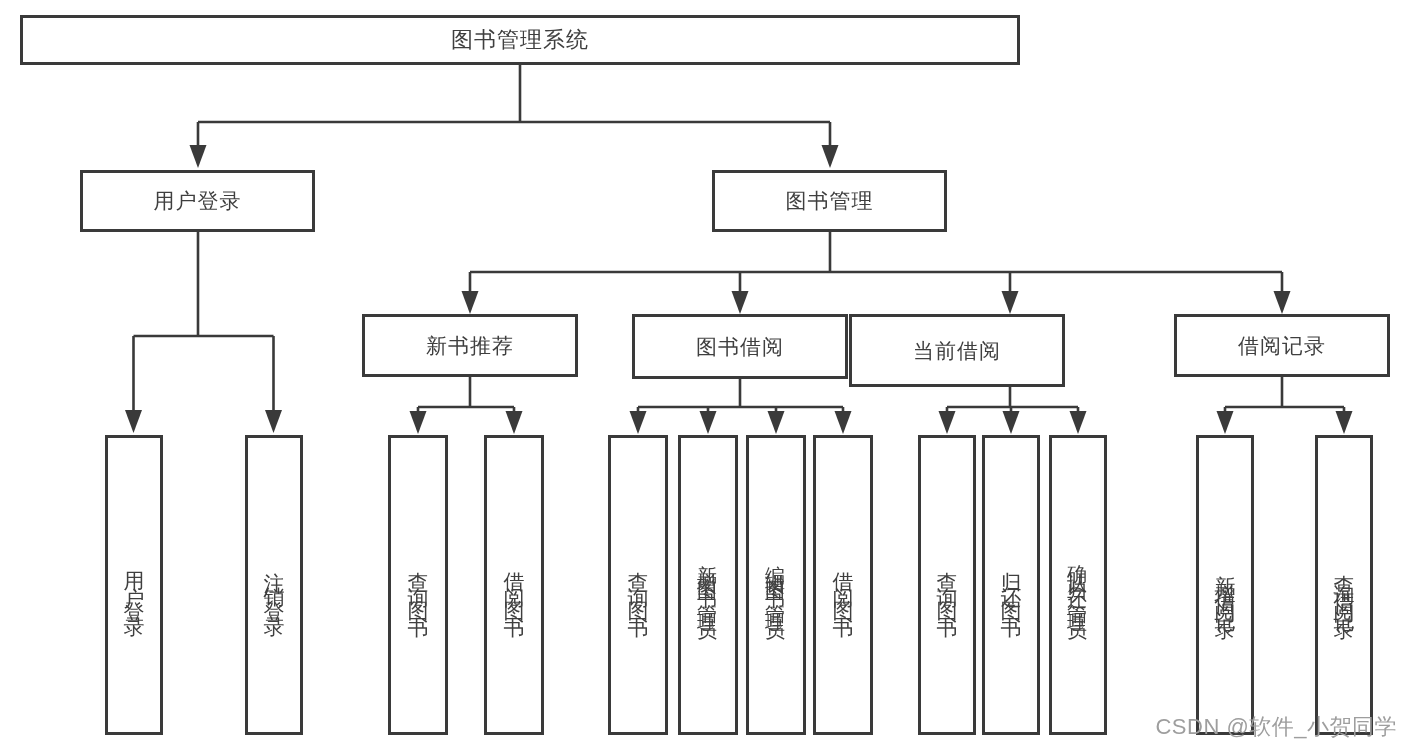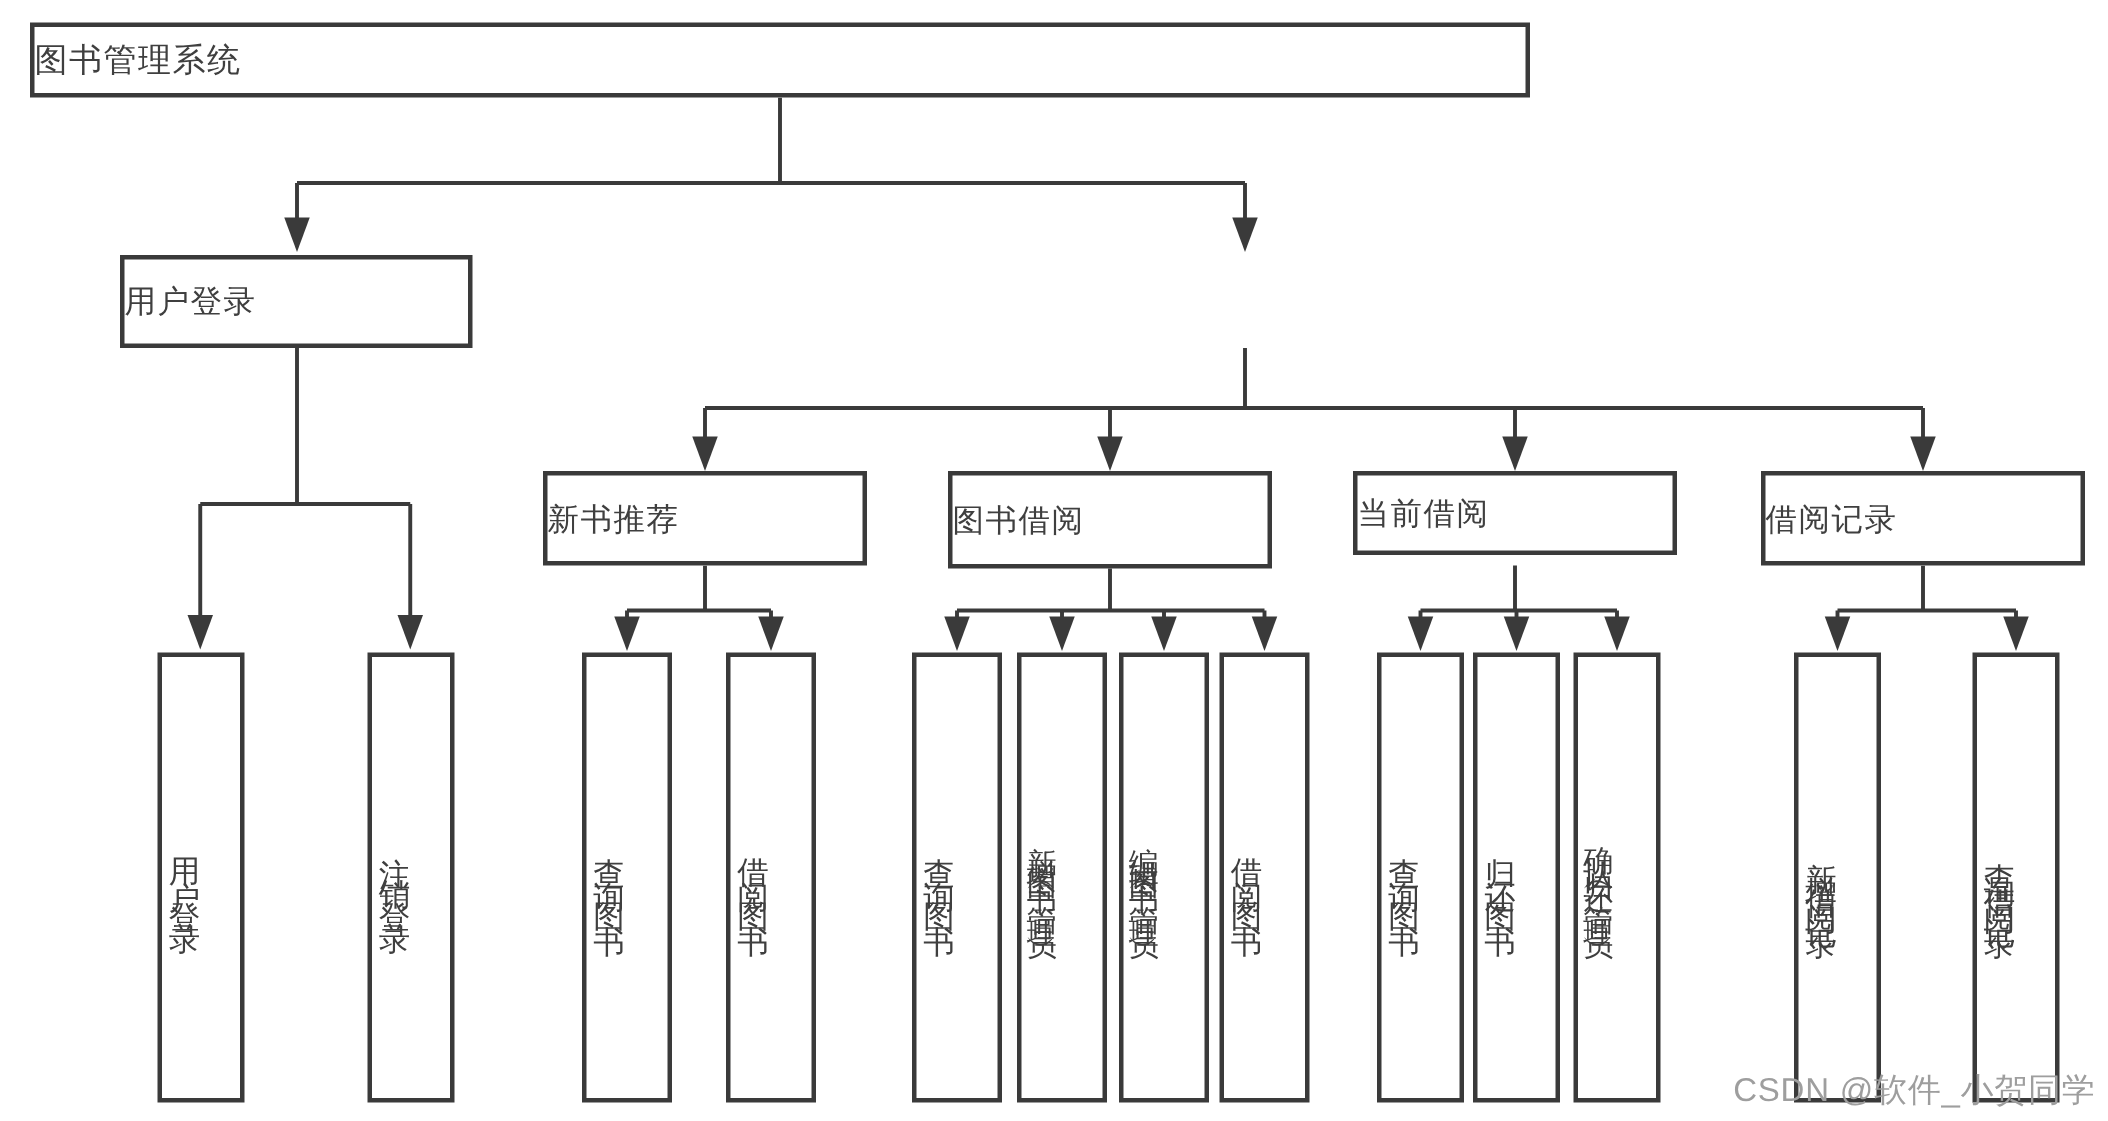--- a/index.html
+++ b/index.html
@@ -34,20 +34,21 @@
     fill:var(--line);
     stroke:none;
   }
   .node{
     position:absolute;
     box-sizing:border-box;
     border:3px solid var(--line);
     background:#ffffff;
     display:flex;
     align-items:center;
+    justify-content:center;
     color:var(--text);
     font-size:21px;
     letter-spacing:1px;
     text-align:center;
   }
   .node .lbl{white-space:nowrap;}
   .root-node{font-size:22px;}
   .vnode{font-size:21px;}
   .vnode .lbl{
     writing-mode:vertical-rl;
@@ -108,28 +109,31 @@
     <polygon points="1335.5,411 1352.5,411 1344,434"></polygon>
   </svg>
 
   <div class="node root-node" style="left:20px;top:15px;width:1000px;height:50px">
     <span class="lbl">图书管理系统</span>
   </div>
 
   <div class="node" style="left:80px;top:170px;width:235px;height:62px">
     <span class="lbl">用户登录</span>
   </div>
+  <div class="node" style="left:712px;top:170px;width:235px;height:62px">
+    <span class="lbl">图书管理</span>
+  </div>
 
   <div class="node" style="left:362px;top:314px;width:216px;height:63px">
     <span class="lbl">新书推荐</span>
   </div>
   <div class="node" style="left:632px;top:314px;width:216px;height:65px">
     <span class="lbl">图书借阅</span>
   </div>
-  <div class="node" style="left:902px;top:314px;width:216px;height:56px">
+  <div class="node" style="left:849px;top:314px;width:216px;height:73px">
     <span class="lbl">当前借阅</span>
   </div>
   <div class="node" style="left:1174px;top:314px;width:216px;height:63px">
     <span class="lbl">借阅记录</span>
   </div>
 
   <div class="node vnode vt4" style="left:105px;top:435px;width:58px;height:300px">
     <span class="lbl">用户登录</span>
   </div>
   <div class="node vnode vt4" style="left:245px;top:435px;width:58px;height:300px">

